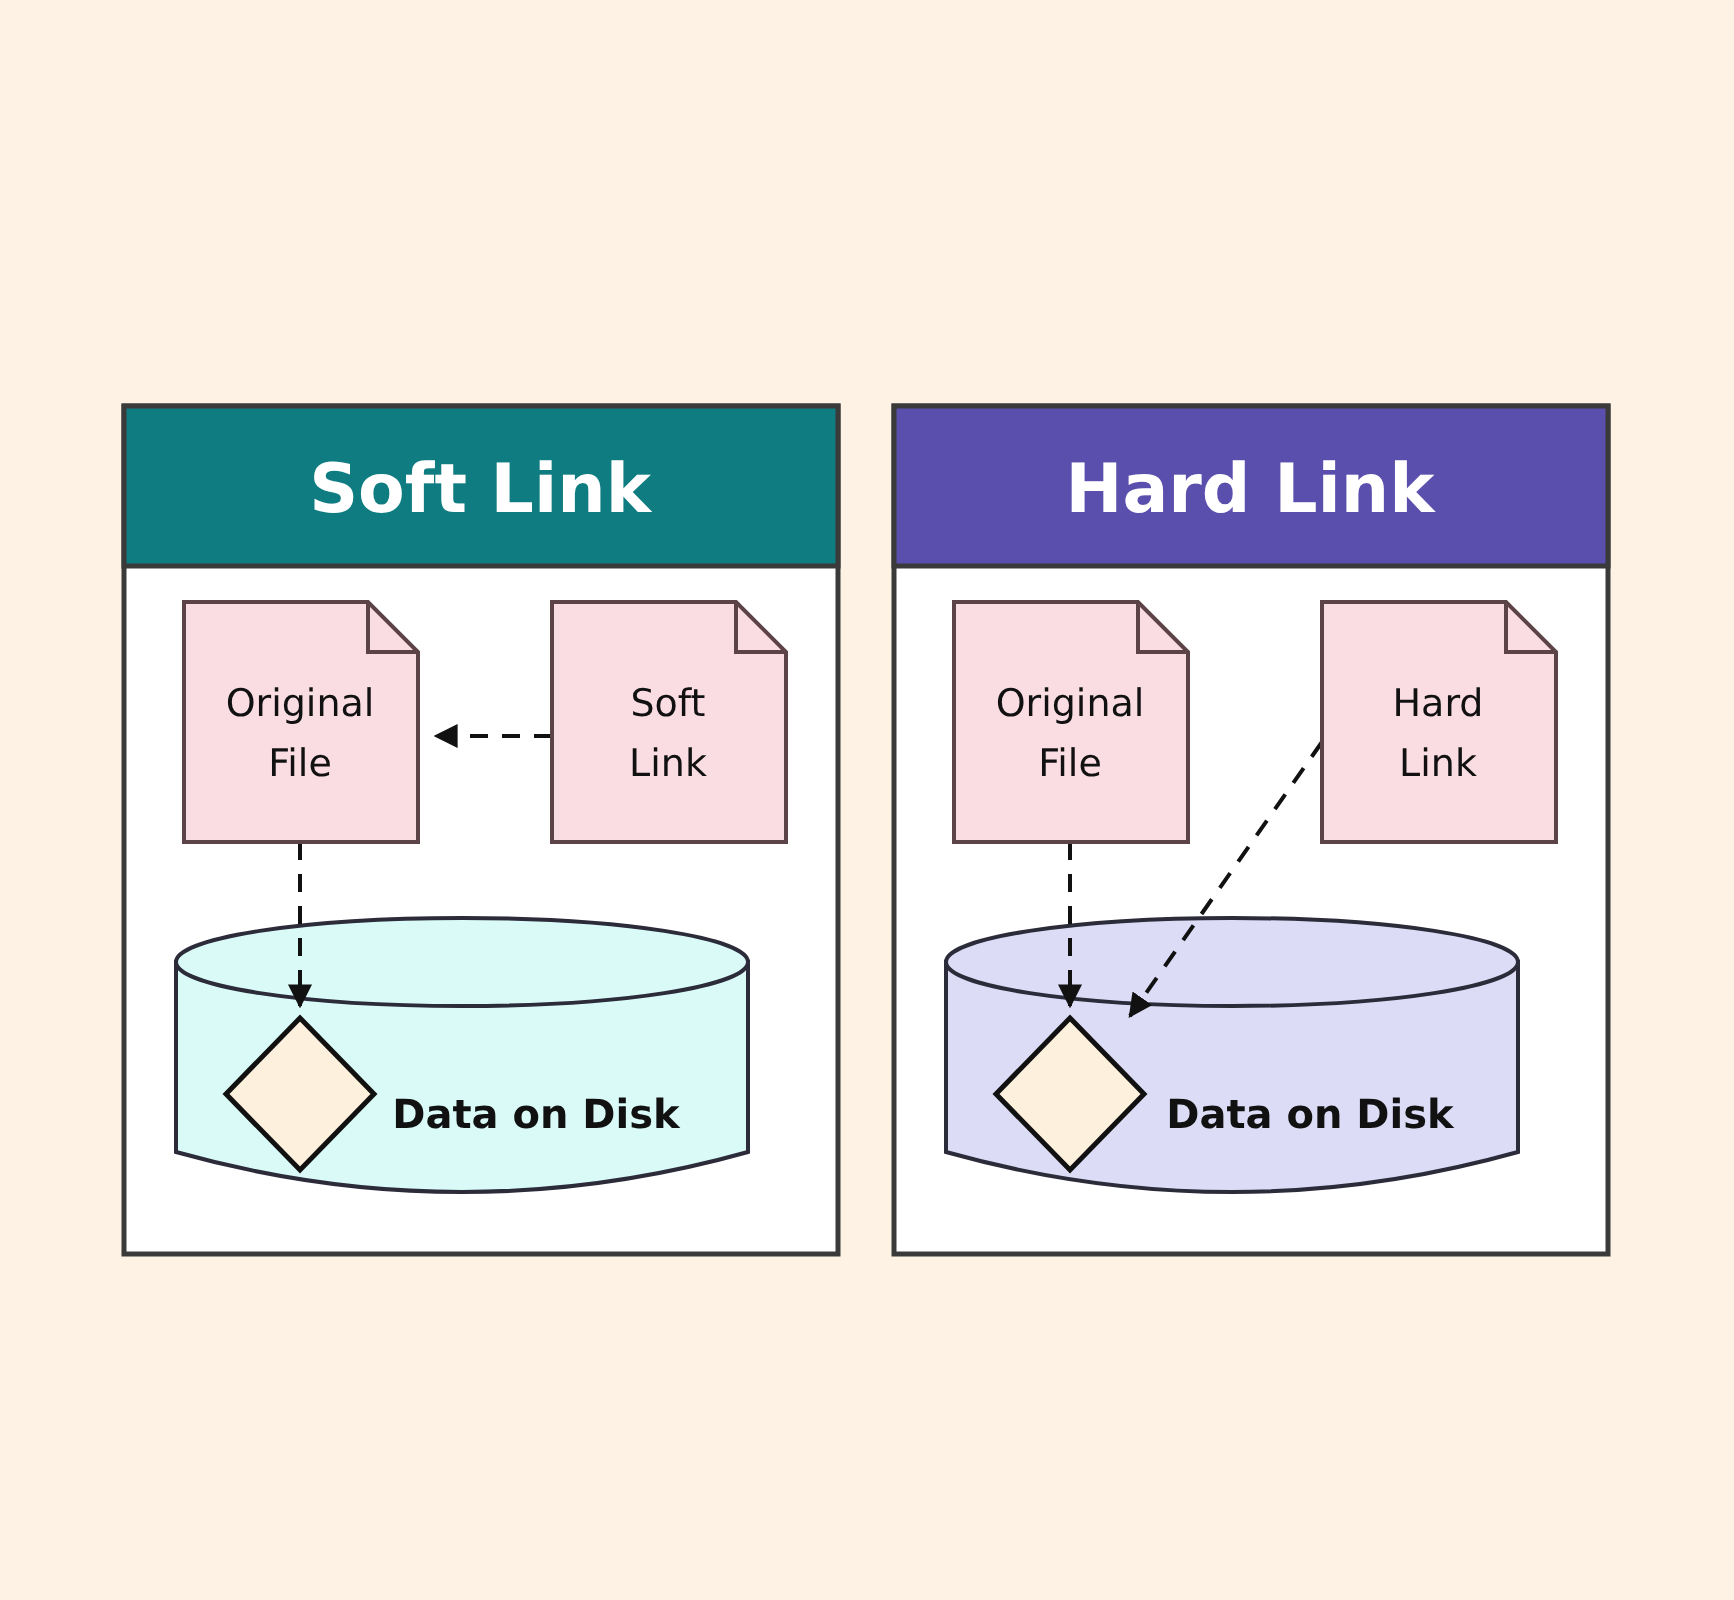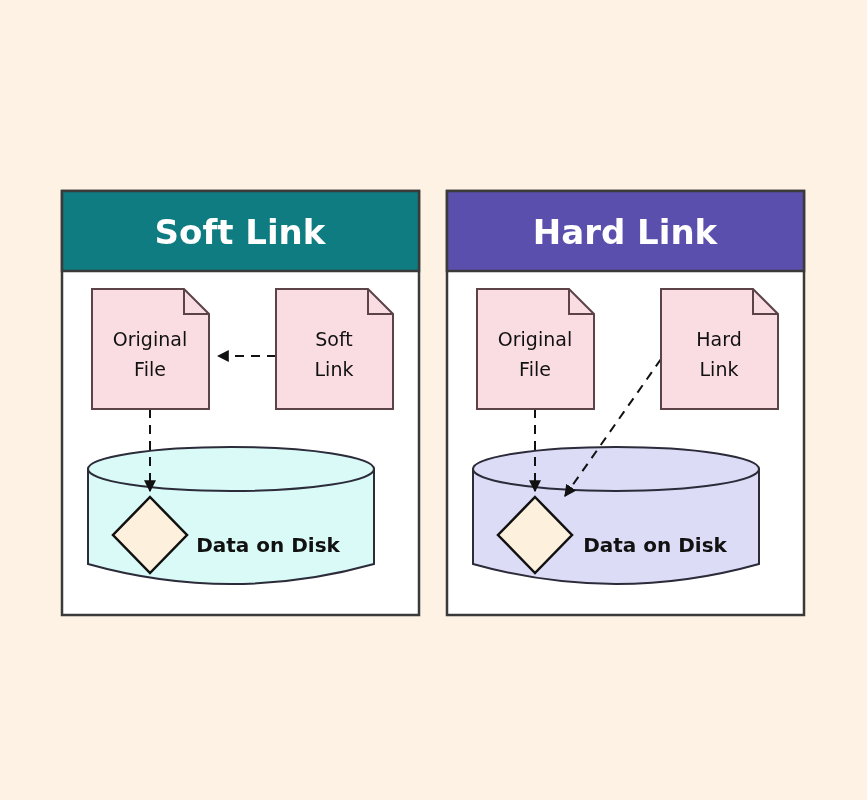--- a/index.html
+++ b/index.html
@@ -3,21 +3,21 @@
 <meta charset="utf-8">
 <style>
   html,body{margin:0;padding:0;}
   body{
     width:867px;height:800px;
     background:#FDF2E3;
     font-family:"DejaVu Sans","Liberation Sans",sans-serif;
     overflow:hidden;
     position:relative;
   }
-  .stage{position:absolute;left:0;top:4px;width:867px;height:616px;}
+  .stage{position:absolute;left:0;top:16px;width:867px;height:616px;}
   svg.diagram{position:absolute;left:0;top:0;width:867px;height:800px;display:block;}
   .panel-title{
     font-size:34px;font-weight:bold;fill:#ffffff;
     font-family:"DejaVu Sans","Liberation Sans",sans-serif;
   }
   .file-label{
     font-size:19px;font-weight:normal;fill:#111111;
     font-family:"DejaVu Sans","Liberation Sans",sans-serif;
   }
   .disk-label{

